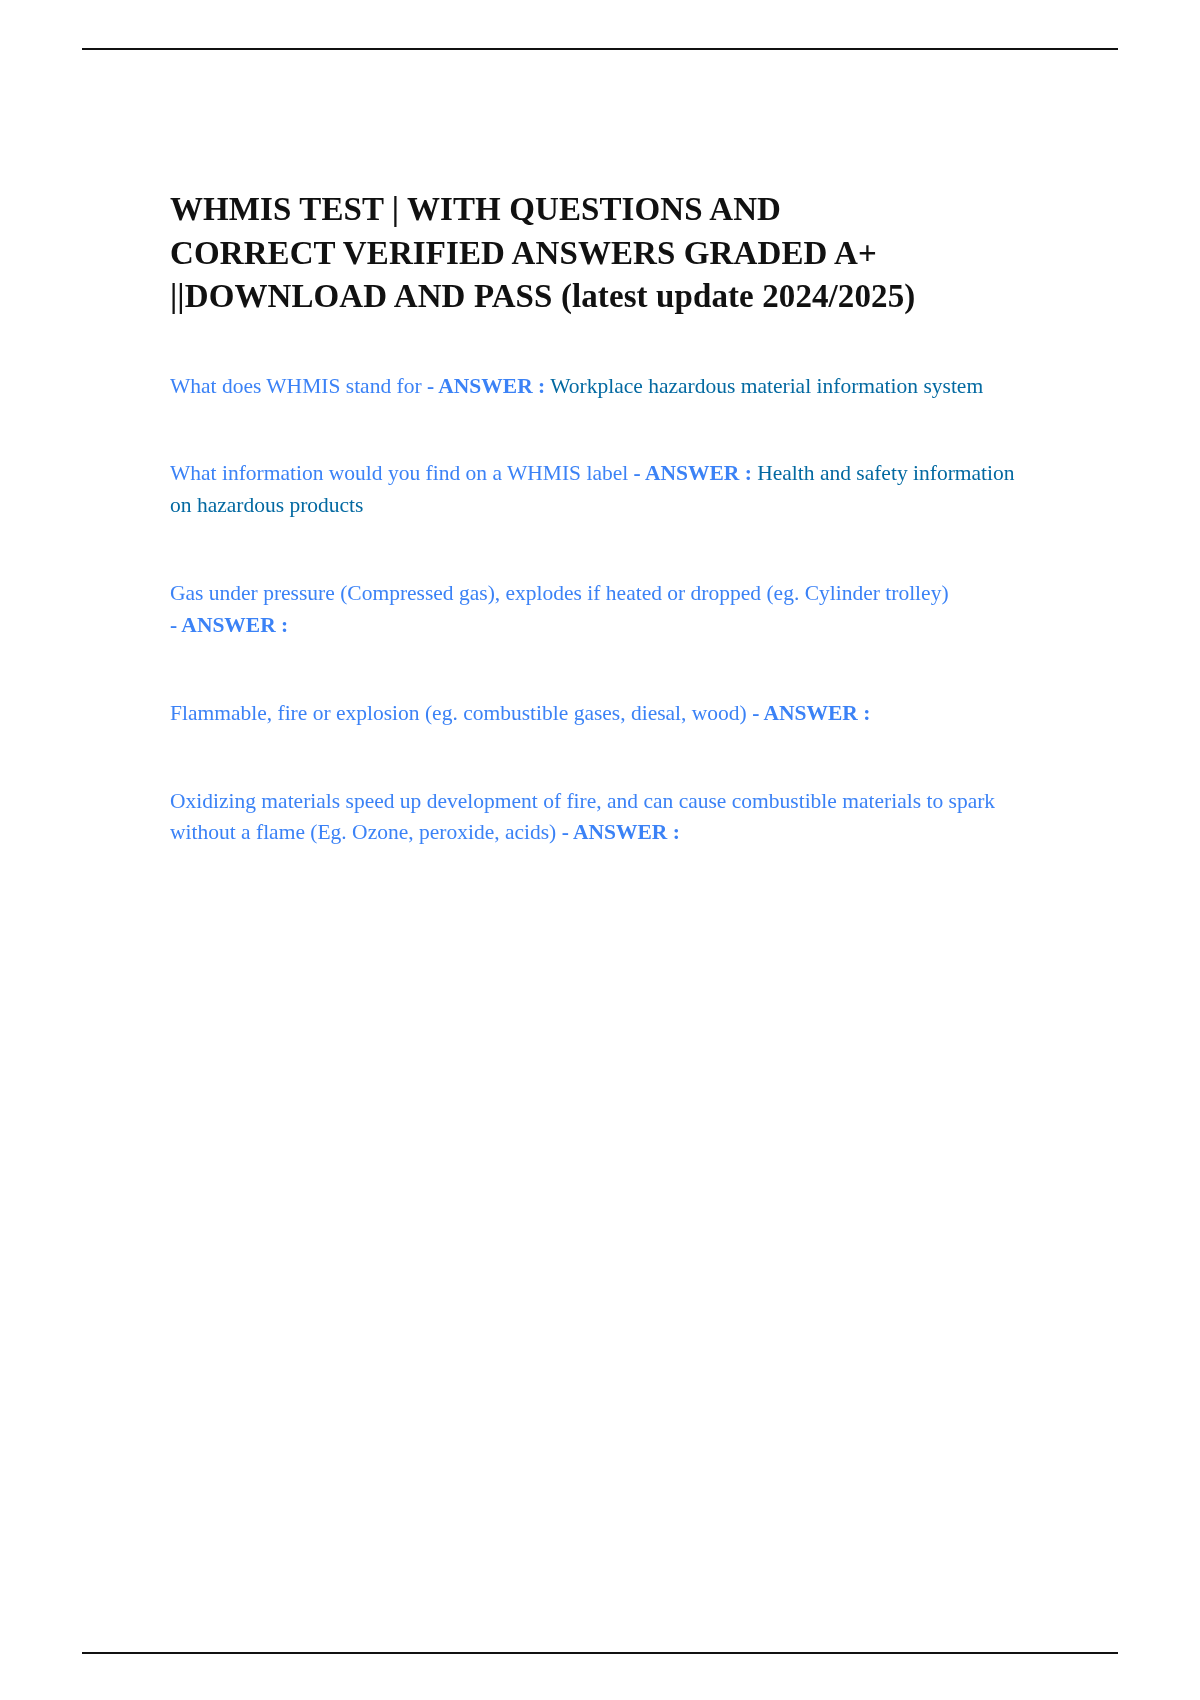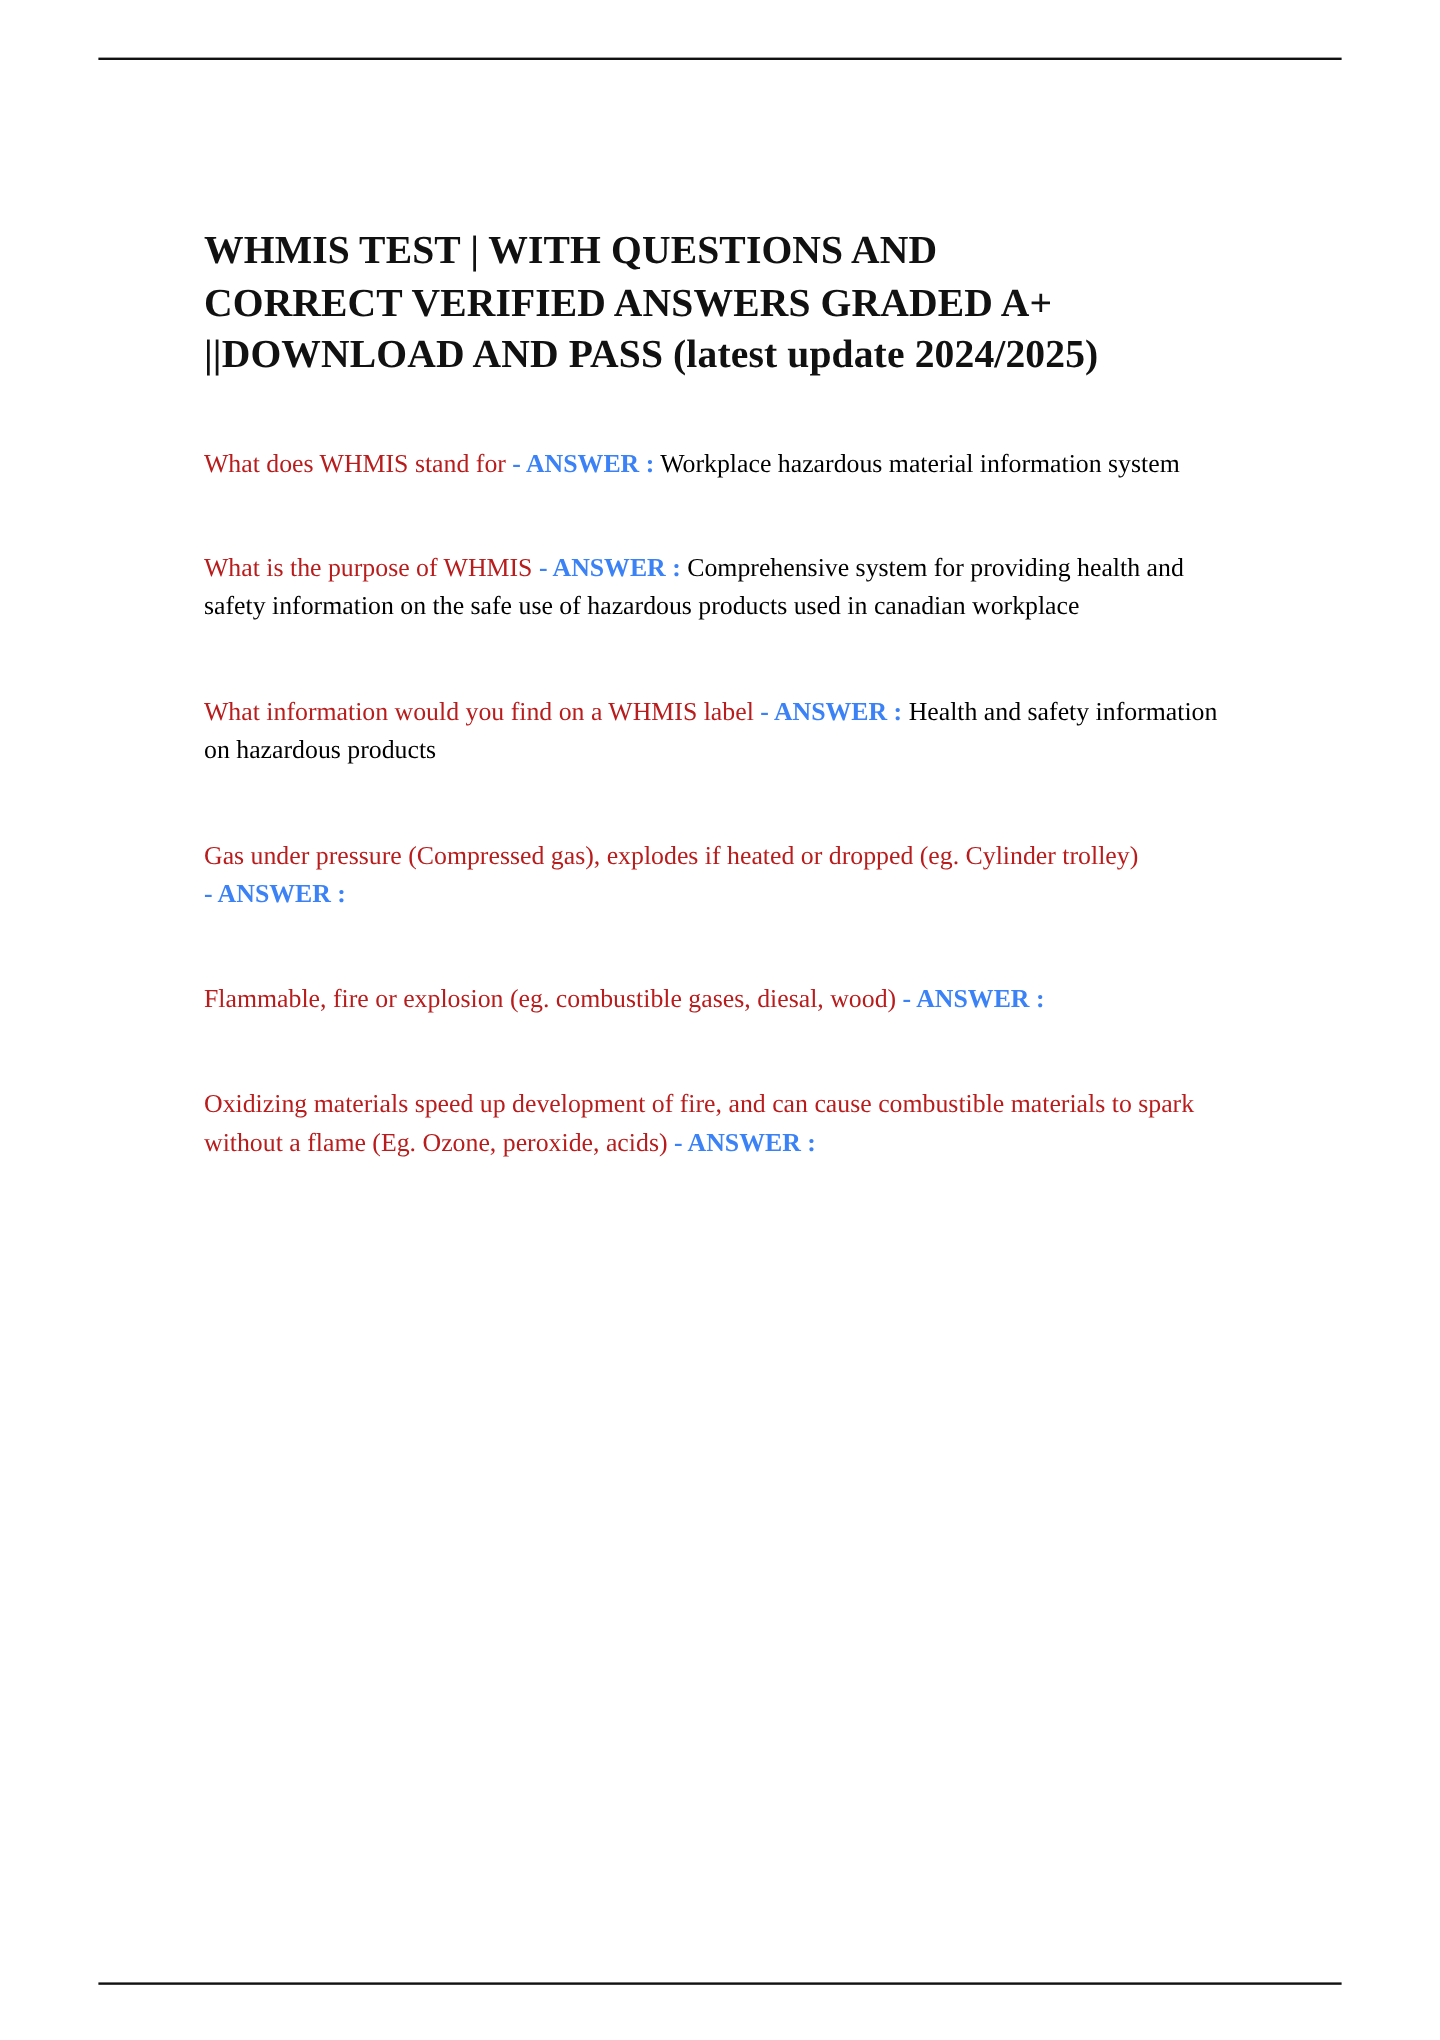--- a/index.html
+++ b/index.html
@@ -46,46 +46,45 @@
 
   .qa-block {
     font-size: 21.5px;
     line-height: 1.48;
     margin: 0 0 56px 0;
     text-align: left;
     color: #1a1a1a;
   }
   .qa-block:last-child { margin-bottom: 0; }
 
-  .q-text { color: #b91c1c; }
+  .q-text { color: #3b82f6; }
   .answer-tag {
     color: #3b82f6;
     font-weight: bold;
     white-space: nowrap;
   }
-  .a-text { color: #000000; }
+  .a-text { color: #0369a1; }
 </style>
 </head>
 <body>
 
 <div class="page">
 
   <div class="rule rule-top"></div>
 
   <div class="content">
 
     <h1 class="doc-title">
       <span class="tline">WHMIS TEST | WITH QUESTIONS AND</span>
       <span class="tline">CORRECT VERIFIED ANSWERS GRADED A+</span>
       <span class="tline">||DOWNLOAD AND PASS (latest update 2024/2025)</span>
     </h1>
 
     <p class="qa-block"><span class="q-text">What does WHMIS stand for </span><span class="answer-tag">- ANSWER :</span><span class="a-text"> Workplace hazardous material information system</span></p>
 
-    <p class="qa-block"><span class="q-text">What is the purpose of WHMIS </span><span class="answer-tag">- ANSWER :</span><span class="a-text"> Comprehensive system for providing health and safety information on the safe use of hazardous products used in canadian workplace</span></p>
 
     <p class="qa-block"><span class="q-text">What information would you find on a WHMIS label </span><span class="answer-tag">- ANSWER :</span><span class="a-text"> Health and safety information on hazardous products</span></p>
 
 
     <p class="qa-block"><span class="q-text">Gas under pressure (Compressed gas), explodes if heated or dropped (eg. Cylinder trolley) </span><span class="answer-tag">- ANSWER :</span><span class="a-text"></span></p>
 
     <p class="qa-block"><span class="q-text">Flammable, fire or explosion (eg. combustible gases, diesal, wood) </span><span class="answer-tag">- ANSWER :</span><span class="a-text"></span></p>
 
     <p class="qa-block"><span class="q-text">Oxidizing materials speed up development of fire, and can cause combustible materials to spark without a flame (Eg. Ozone, peroxide, acids) </span><span class="answer-tag">- ANSWER :</span><span class="a-text"></span></p>
 

